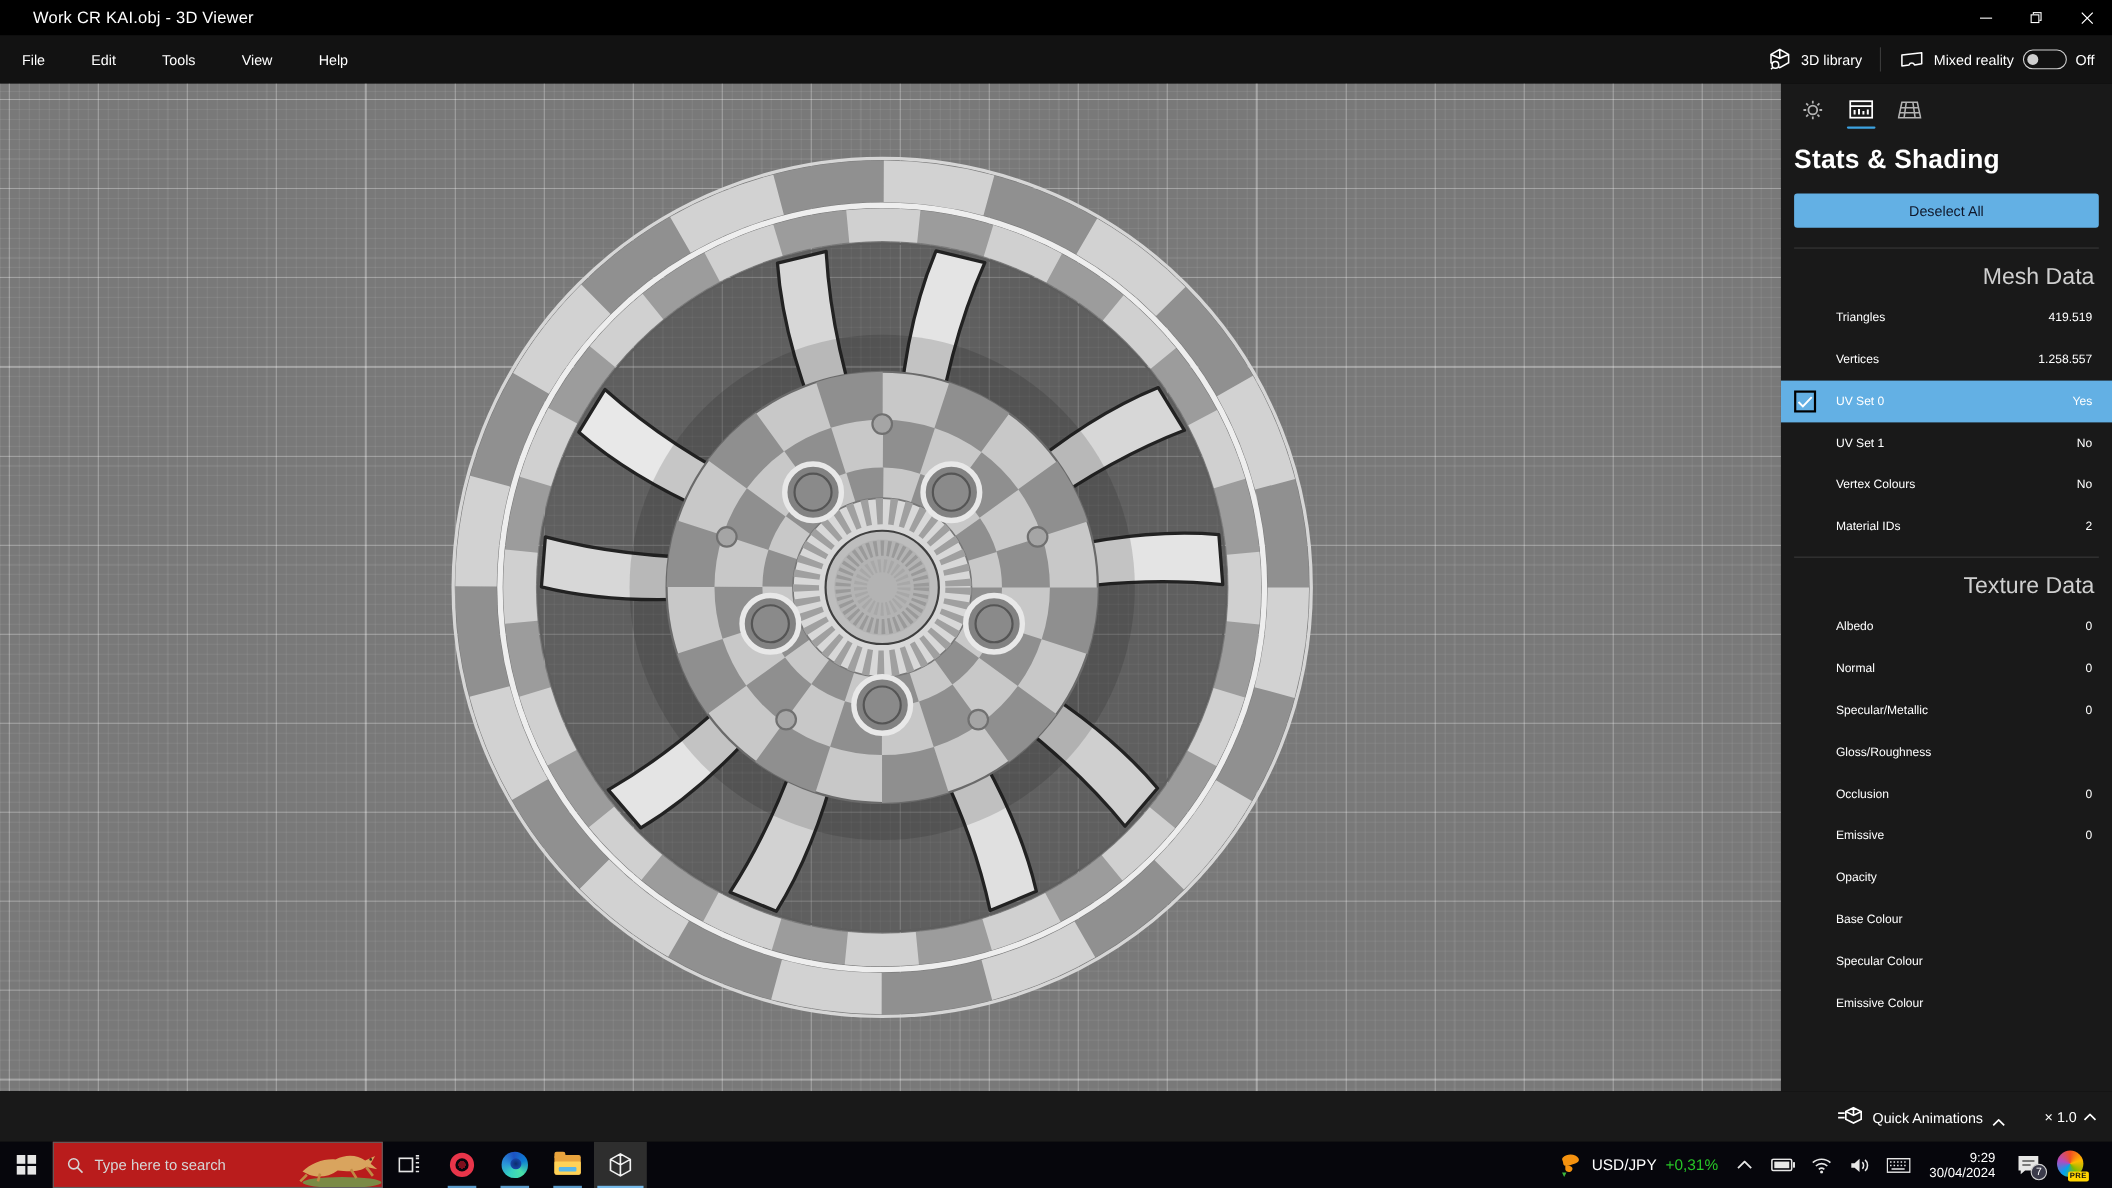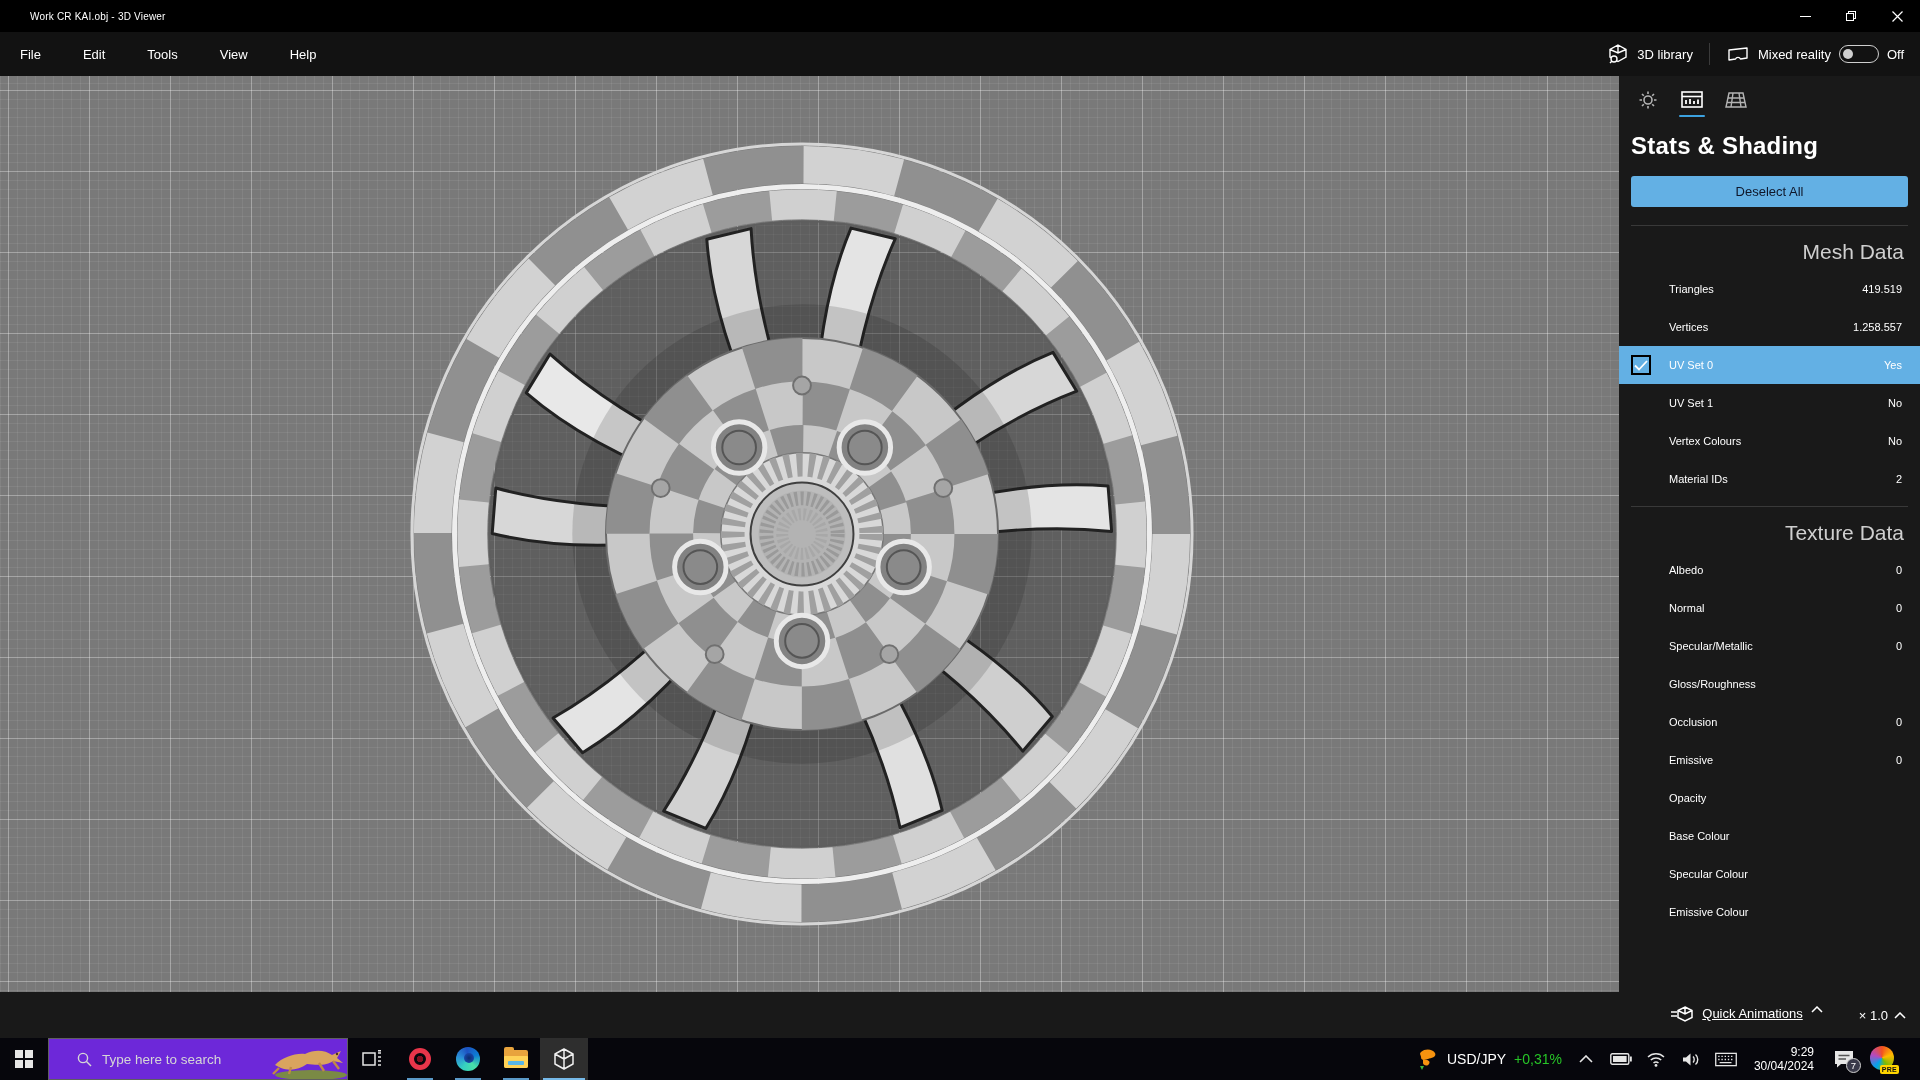--- a/index.html
+++ b/index.html
@@ -2,21 +2,21 @@
 <html style="--accent: #63b0e4; --accent2: #3ca2e0;"><head>
 <meta charset="utf-8">
 <style>
   * { margin:0; padding:0; box-sizing:border-box; }
   html,body { width:1920px; height:1080px; overflow:hidden; background:#000;
     font-family:"Liberation Sans", sans-serif; -webkit-font-smoothing:antialiased; }
 
   
   #titlebar{ position:absolute; left:0; top:0; width:1920px; height:32px; background:#000;
     display:flex; align-items:center; color:#fff; }
-  #titlebar .title{ font-size:10px; padding-left:30px; letter-spacing:.2px; }
+  #titlebar .title{ font-size:15px; padding-left:30px; letter-spacing:.2px; }
   .caption-buttons{ margin-left:auto; display:flex; height:32px; }
   .caption-btn{ width:46px; height:32px; display:flex; align-items:center; justify-content:center; }
   .glyph-min{ width:11px; height:1px; background:#fff; }
   .glyph-restore{ position:relative; width:10px; height:10px; }
   .glyph-restore .back{ position:absolute; right:0; top:0; width:8px; height:8px; border:1px solid #fff; }
   .glyph-restore .front{ position:absolute; left:0; bottom:0; width:8px; height:8px; border:1px solid #fff; background:#000; }
 
   
   #menubar{ position:absolute; left:0; top:32px; width:1920px; height:44px; background:#121212;
     display:flex; align-items:center; color:#fff; font-size:13px; }
@@ -58,29 +58,29 @@
   .row{ display:flex; align-items:center; height:38px; padding:0 18px 0 50px; font-size:11px; }
   .row .label{ color:#fff; }
   .row .value{ margin-left:auto; color:#fff; }
   .row.selected{ background:var(--accent); padding-left:12px; }
   .row.selected .checkbox{ width:20px; height:20px; border:2px solid #000; background:var(--accent);
     margin-right:18px; display:flex; align-items:center; justify-content:center; }
 
   
   #playbar{ position:absolute; left:0; top:992px; width:1920px; height:46px; background:#191919;
     display:flex; align-items:center; justify-content:flex-end; color:#fff; font-size:13px; gap:8px; padding-right:14px; }
-  .playbar-group{ display:flex; align-items:flex-start; gap:8px;text-decoration:underline; }
+  .playbar-group{ display:flex; align-items:flex-end; gap:8px; }
   .speed-group{ margin-left:28px; display:flex; align-items:center; gap:6px;text-align:center; }
 
   
   #taskbar{ position:absolute; left:0; top:1038px; width:1920px; height:42px; background:#06060c;
     display:flex; align-items:stretch; color:#fff; }
   .tb-btn{ width:48px; display:flex; align-items:center; justify-content:center; position:relative; }
-  .search-box{ width:300px; background:#6d28d9; border:1px solid #5f5f5f; display:flex; align-items:center;
-    gap:10px; padding-left:28px; position:relative; overflow:hidden; }
+  .search-box{ width:300px; background:#b91c1c; border:1px solid #5f5f5f; display:flex; align-items:center;
+    gap:10px; padding-left:12px; position:relative; overflow:hidden; }
   .search-box span{ color:#d6d6d6; font-size:13.5px; white-space:nowrap; }
   .search-art{ margin-left:auto; height:100%; }
   .app-underline{ position:absolute; bottom:0; left:11px; width:26px; height:2px; background:#5a99c8; }
   .tb-btn.active{ background:#2e2e2e; }
   .tb-btn.active .app-underline{ left:3px; width:42px; background:#76b9e8; }
   .opera-ring{ width:22px; height:22px; border-radius:50%; border:5px solid #e8354a;
     background:radial-gradient(circle,#7e0f1d 0 40%,transparent 41%); }
   .edge-ball{ width:24px; height:24px; border-radius:50%;
     background:conic-gradient(from 210deg,#35d0c0,#2a8fd8,#1d52c2,#0c7dd4,#49e0a8,#35d0c0); }
   .edge-ball i{ display:block; width:10px; height:10px; margin:6px 0 0 8px; border-radius:50%;

